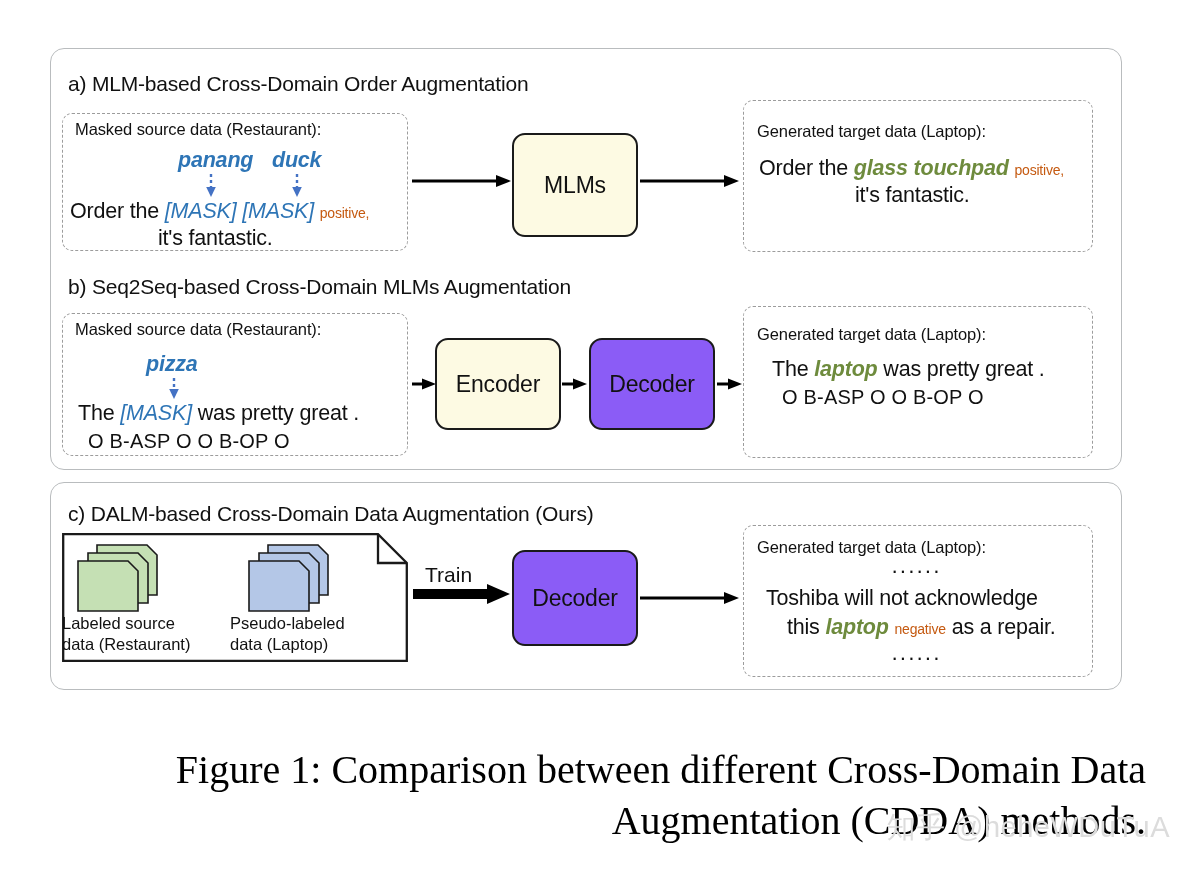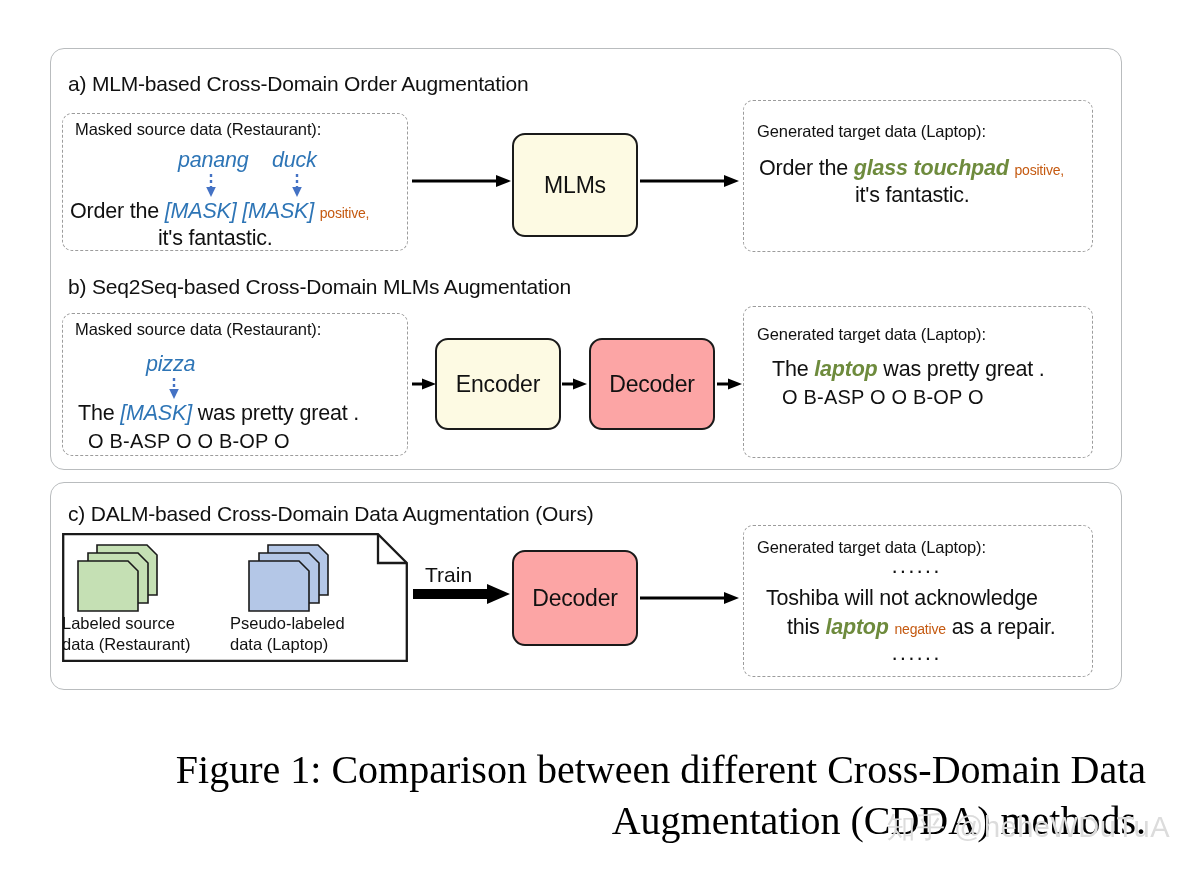--- a/index.html
+++ b/index.html
@@ -58,21 +58,21 @@
 
   
   .sent {
     position: absolute;
     font-size: 21.5px;
     color: #111;
     white-space: nowrap;
     letter-spacing: -0.2px;
   }
   .mask   { color: #2e75b6; font-style: italic; }
-  .src    { color: #2e75b6; font-style: italic; font-weight: 400; }
+  .src    { color: #2e75b6; font-style: italic; font-weight: 700; }
   .gen    { color: #6e8b3d; font-style: italic; font-weight: 600; }
   .pol    { color: #c55a11; font-size: 14px; font-style: normal; }
   .tags {
     position: absolute;
     font-size: 20px;
     color: #111;
     white-space: nowrap;
     letter-spacing: 0.2px;
   }
   .dots {
@@ -96,21 +96,21 @@
     border-radius: 13px;
     box-sizing: border-box;
     display: flex;
     align-items: center;
     justify-content: center;
     font-size: 23px;
     color: #111;
     letter-spacing: -0.2px;
   }
   .fill-cream  { background: #fdfae3; }
-  .fill-peach  { background: #fca5a5; }
+  .fill-peach  { background: #8b5cf6; }
 
   
   .harrow { position: absolute; height: 14px; }
   .harrow svg { display: block; }
 
   
   #doc-container {
     position: absolute;
     left: 62px;
     top: 533px;

